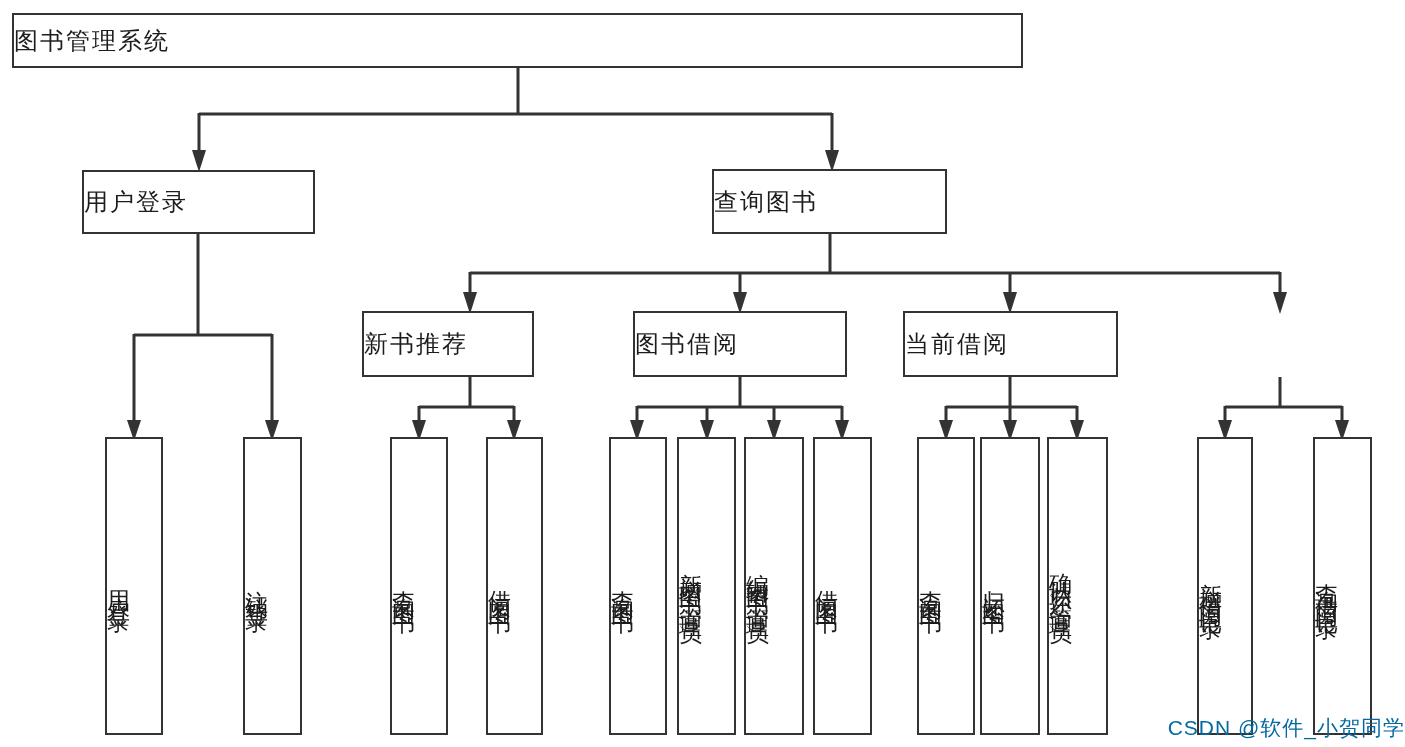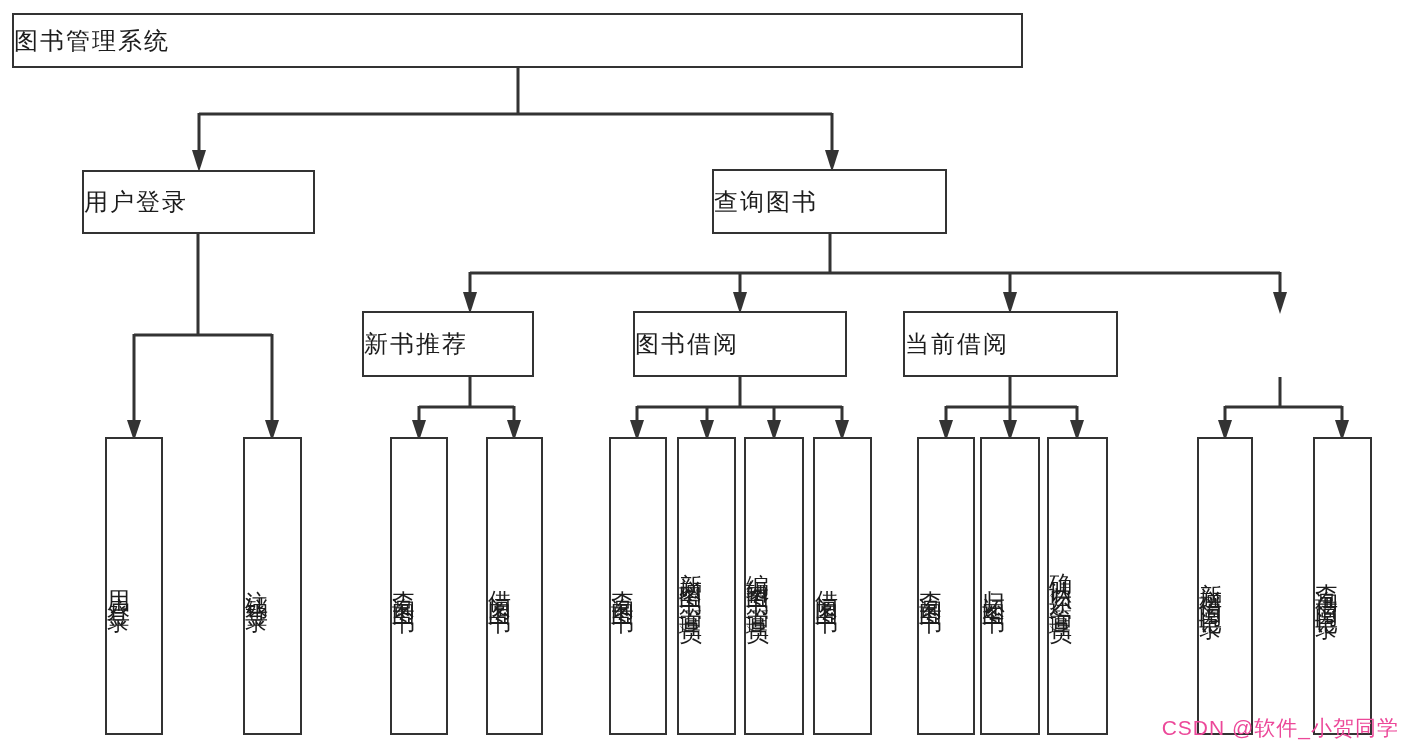--- a/index.html
+++ b/index.html
@@ -58,24 +58,24 @@
   .l8  { left: 813px;  width: 59px; }
   .l9  { left: 917px;  width: 58px; }
   .l10 { left: 980px;  width: 60px; }
   .l11 { left: 1047px; width: 61px; }
   .l12 { left: 1197px; width: 56px; }
   .l13 { left: 1313px; width: 59px; }
 
   .watermark {
     position: absolute;
     top: 714px;
-    right: 6px;
+    right: 0;
     font-size: 21px;
     letter-spacing: 1px;
-    color: #ec4899;
+    color: #0369a1;
     white-space: nowrap;
   }
 </style>
 </head>
 <body>
 
 <div class="canvas">
 
   <svg class="wires" viewBox="0 0 1405 747" aria-hidden="true">
     <g stroke="#333333" stroke-width="3" fill="none">

